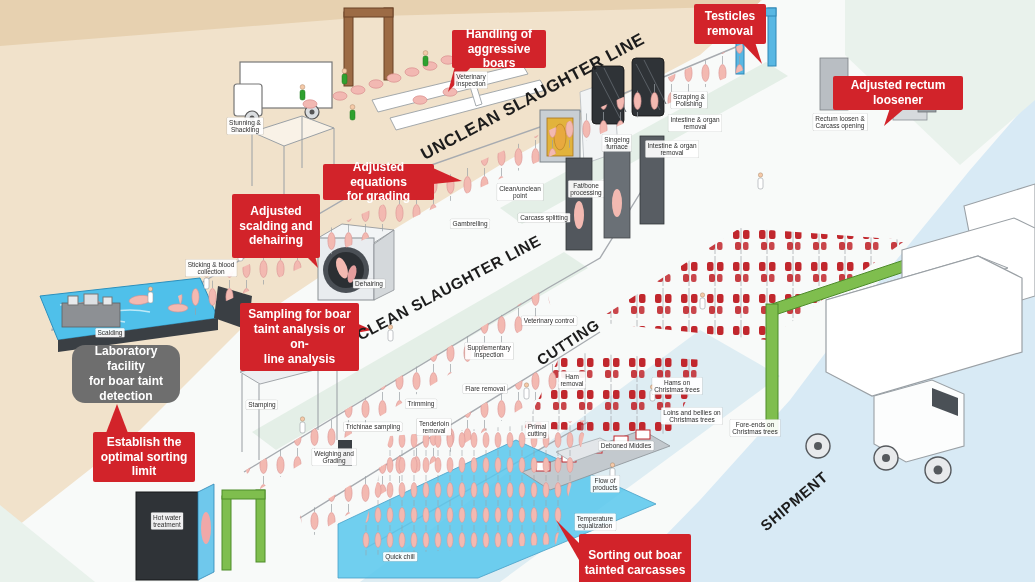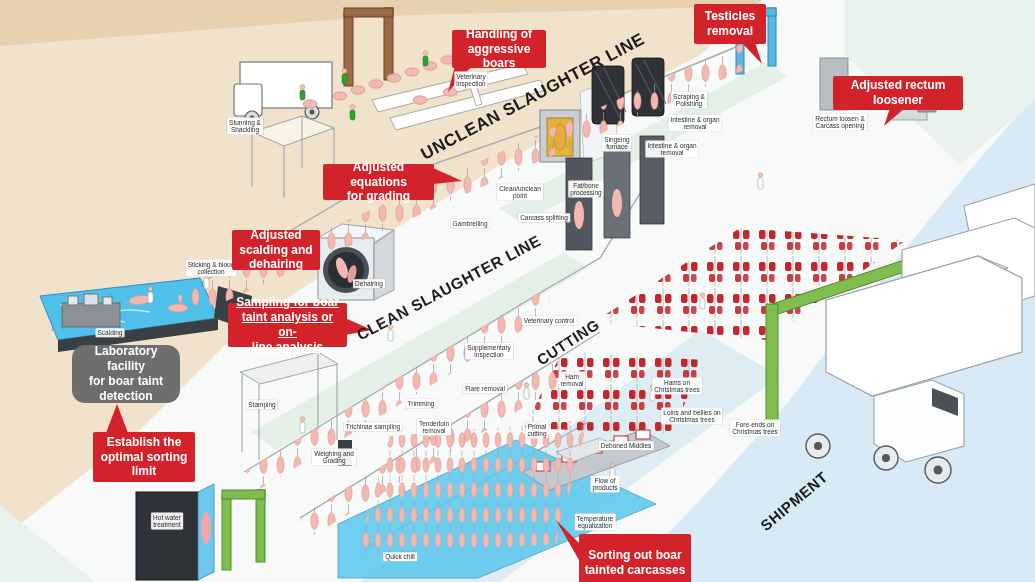--- a/index.html
+++ b/index.html
@@ -339,24 +339,24 @@
 equalization</div>
 
 <div class="callout" style="left:452px;top:30px;width:94px;height:38px;">Handling of
 aggressive boars</div>
 <div class="callout" style="left:694px;top:4px;width:72px;height:40px;">Testicles
 removal</div>
 <div class="callout" style="left:833px;top:76px;width:130px;height:34px;">Adjusted rectum
 loosener</div>
 <div class="callout" style="left:323px;top:164px;width:111px;height:36px;">Adjusted equations
 for grading</div>
-<div class="callout" style="left:232px;top:194px;width:88px;height:40px;margin-top:36px;">Adjusted
+<div class="callout" style="left:232px;top:194px;width:88px;height:64px;">Adjusted
 scalding and
 dehairing</div>
-<div class="callout" style="left:228px;top:303px;width:119px;height:44px;text-decoration:underline;">Sampling for boar
+<div class="callout" style="left:240px;top:303px;width:119px;height:68px;">Sampling for boar
 taint analysis or on-
 line analysis</div>
 <div class="callout gray" style="left:72px;top:345px;width:108px;height:58px;border-radius:13px;">Laboratory facility
 for boar taint
 detection</div>
 <div class="callout" style="left:93px;top:432px;width:102px;height:50px;">Establish the
 optimal sorting
 limit</div>
 <div class="callout" style="left:579px;top:534px;width:112px;height:58px;">Sorting out boar
 tainted carcasses</div>

